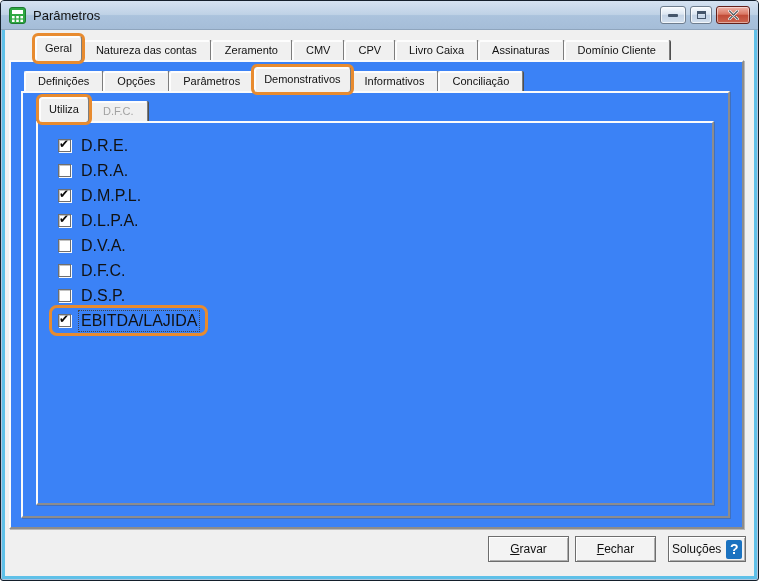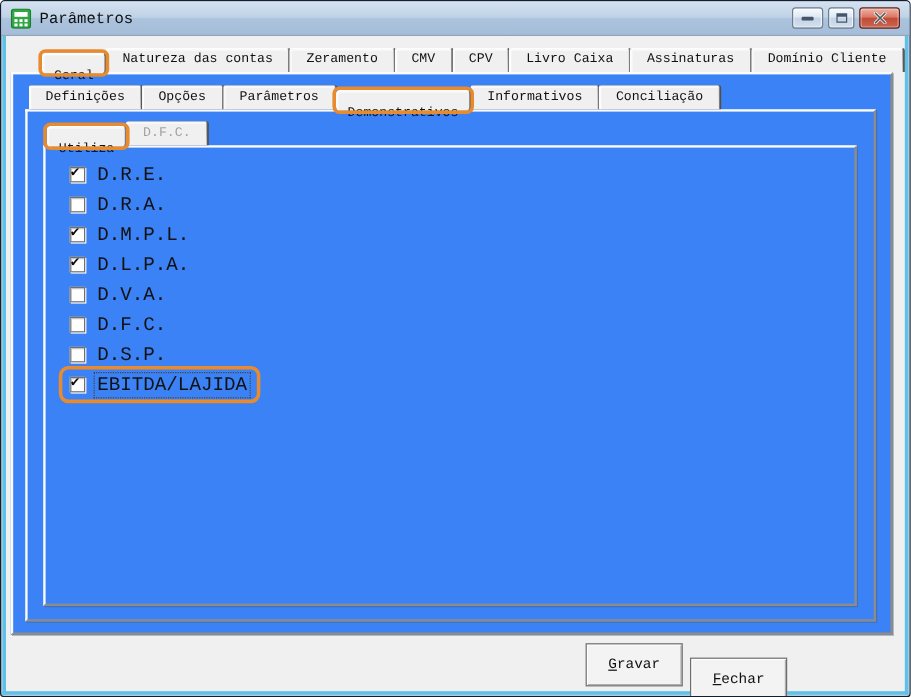--- a/index.html
+++ b/index.html
@@ -1,21 +1,21 @@
 <!DOCTYPE html>
 <html><head>
 <meta charset="utf-8">
 <style>
   * { margin:0; padding:0; box-sizing:border-box; }
   html,body { width:759px; height:581px; font-family:"Liberation Sans","DejaVu Sans",sans-serif; background:#fff; }
 
   .window {
     position:relative; width:759px; height:581px;
     border:1px solid #141f2b; border-radius:4px 4px 3px 3px;
-    background:#b3c7de; overflow:hidden;font-family:Liberation Mono, monospace;
+    background:#b3c7de; overflow:hidden;
   }
   .titlebar {
     position:absolute; top:0; left:0; right:0; height:29px;
     background:linear-gradient(#d5e2f1,#bfd2e6 48%,#abc3dd 52%,#a5bdd8);
     display:flex; align-items:center; padding:0 8px; gap:7px;
     border-bottom:1px solid #8fa5bd;
   }
   .title-text { font-size:13px; color:#111; }
   .win-controls { margin-left:auto; display:flex; gap:4px; align-items:center; }
   .winbtn {
@@ -41,21 +41,21 @@
   
   .tabstrip { position:absolute; display:flex; align-items:flex-end; height:26px; z-index:3; }
   .tab {
     position:relative; height:20px; line-height:19px; margin-bottom:1px;
     padding:0 13px; font-size:11px; color:#111; background:#f0f0f0;
     border:1px solid #7d7d7d; border-bottom:none;
     border-top-color:#fdfdfd; border-left-color:#fdfdfd;
     border-radius:2px 2px 0 0; cursor:pointer; white-space:nowrap;
     box-shadow:inset 1px 1px 0 #fdfdfd, 1px 0 0 #4f4f4f;
   }
-  .tab.selected { height:17px; line-height:23px; margin-bottom:0; padding:8px 9px; z-index:2; }
+  .tab.selected { height:25px; line-height:23px; margin-bottom:0; padding:0 9px; z-index:2; }
   .tab.disabled { color:#a2a2a2; cursor:default; }
   .tab.highlighted { outline:3px solid #e88b2f; border-radius:3px; z-index:4; }
 
   
   .page {
     position:absolute; background:#3b82f6;
     border:2px solid; border-color:#fbfbfb #8c8c8c #8c8c8c #fbfbfb;
     box-shadow:1px 1px 0 rgba(80,80,80,.35); z-index:1;
   }
 
@@ -74,21 +74,21 @@
     display:none; position:absolute; left:0px; top:-3px;
     font-size:12px; color:#0a0a0a; line-height:14px;
   }
   .cbrow.checked .mark { display:block; }
   .cbl { font-size:16px; color:#111; padding:1px 2px; }
   .cbrow.focused .cbl { outline:1px dotted #444; }
   .cbrow.highlighted { outline:3px solid #e88b2f; border-radius:5px; }
 
   
   .btn {
-    position:absolute; height:36px; font-family:inherit; font-size:12px; color:#111;
+    position:absolute; height:26px; font-family:inherit; font-size:12px; color:#111;
     background:#f3f3f3; border:1px solid #6d6d6d;
     box-shadow:inset 1px 1px 0 #ffffff, inset -1px -1px 0 #aeaeae;
     display:flex; align-items:center; justify-content:center; gap:6px; cursor:pointer;
   }
   .ul { text-decoration:underline; }
   .help-badge {
     width:19px; height:19px; background:#1a72c0; color:#fff; border-radius:2px;
     font-size:14px; font-weight:bold; display:flex; align-items:center; justify-content:center;
   }
 </style>
@@ -201,18 +201,22 @@
             </div>
 
           </div>
         </div>
       </div>
     </div>
 
     <button class="btn" style="left:483px; top:506px; width:81px;">
       <span><span class="ul">G</span><span>ravar</span></span>
     </button>
-    <button class="btn" style="left:570px; top:518px; width:81px;">
+    <button class="btn" style="left:570px; top:506px; width:81px;">
       <span><span class="ul">F</span><span>echar</span></span>
     </button>
+    <button class="btn" style="left:663px; top:506px; width:78px; gap:5px; padding:0 3px;">
+      <span>Soluções</span>
+      <span class="help-badge">?</span>
+    </button>
 
   </div>
 </div>
 
 </body></html>

